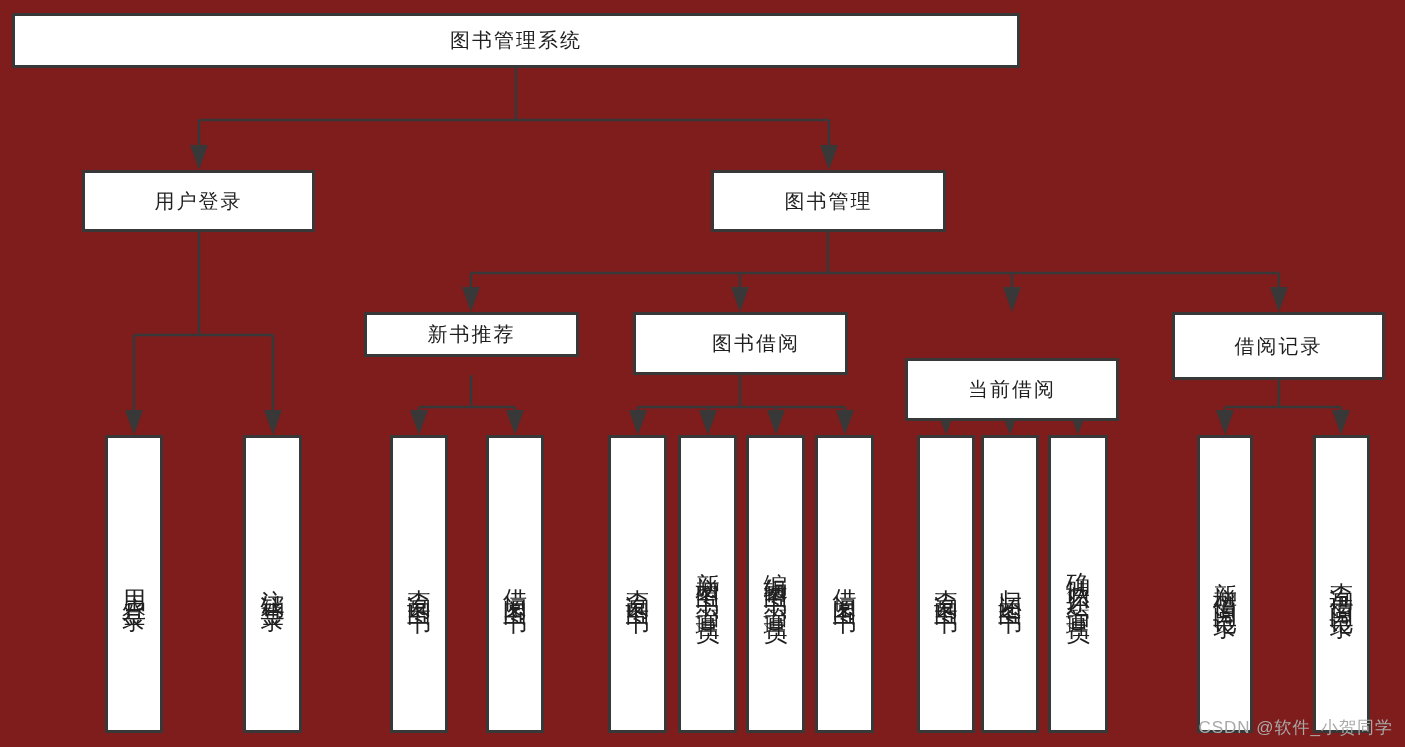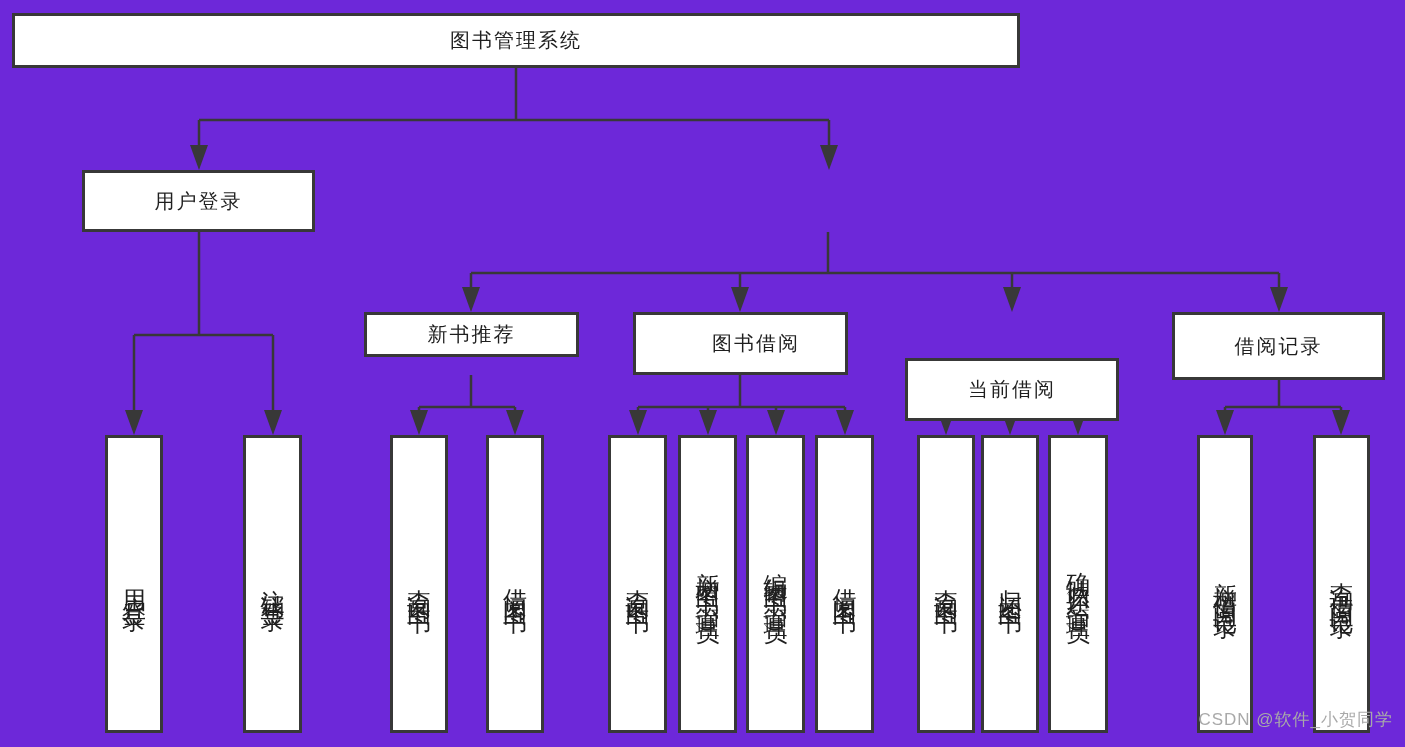--- a/index.html
+++ b/index.html
@@ -5,21 +5,21 @@
   html, body {
     margin: 0;
     padding: 0;
     background: #ffffff;
     font-family: "Liberation Sans", sans-serif;
   }
   #canvas {
     position: relative;
     width: 1405px;
     height: 747px;
-    background: #6d28d9;
+    background: #7f1d1d;
     overflow: hidden;
   }
   #connectors {
     position: absolute;
     left: 0;
     top: 0;
     width: 1405px;
     height: 747px;
     pointer-events: none;
   }
@@ -41,21 +41,21 @@
   .vbox span {
     writing-mode: vertical-rl;
     text-orientation: mixed;
     font-size: 24px;
     line-height: 1;
     letter-spacing: 7px;
   }
   .watermark {
     position: absolute;
     right: 12px;
-    bottom: 16px;
+    bottom: 8px;
     font-size: 17px;
     color: #a9a9a9;
     letter-spacing: 1px;
     white-space: nowrap;
   }
 </style>
 </head>
 <body>
 
 <div id="canvas">
@@ -99,20 +99,23 @@
       <polygon points="1332,410 1350,410 1341,435"></polygon>
     </g>
   </svg>
 
   <div class="box hbox" style="left:12px; top:13px; width:1008px; height:55px;">
     <span>图书管理系统</span>
   </div>
 
   <div class="box hbox" style="left:82px; top:170px; width:233px; height:62px;">
     <span>用户登录</span>
+  </div>
+  <div class="box hbox" style="left:711px; top:170px; width:235px; height:62px;">
+    <span>图书管理</span>
   </div>
 
   <div class="box hbox" style="left:364px; top:312px; width:215px; height:45px;">
     <span>新书推荐</span>
   </div>
   <div class="box hbox" style="left:633px; top:312px; width:215px; height:63px;padding-left:31px;">
     <span>图书借阅</span>
   </div>
   <div class="box hbox" style="left:905px; top:312px; width:214px; height:63px;margin-top:46px;">
     <span>当前借阅</span>

